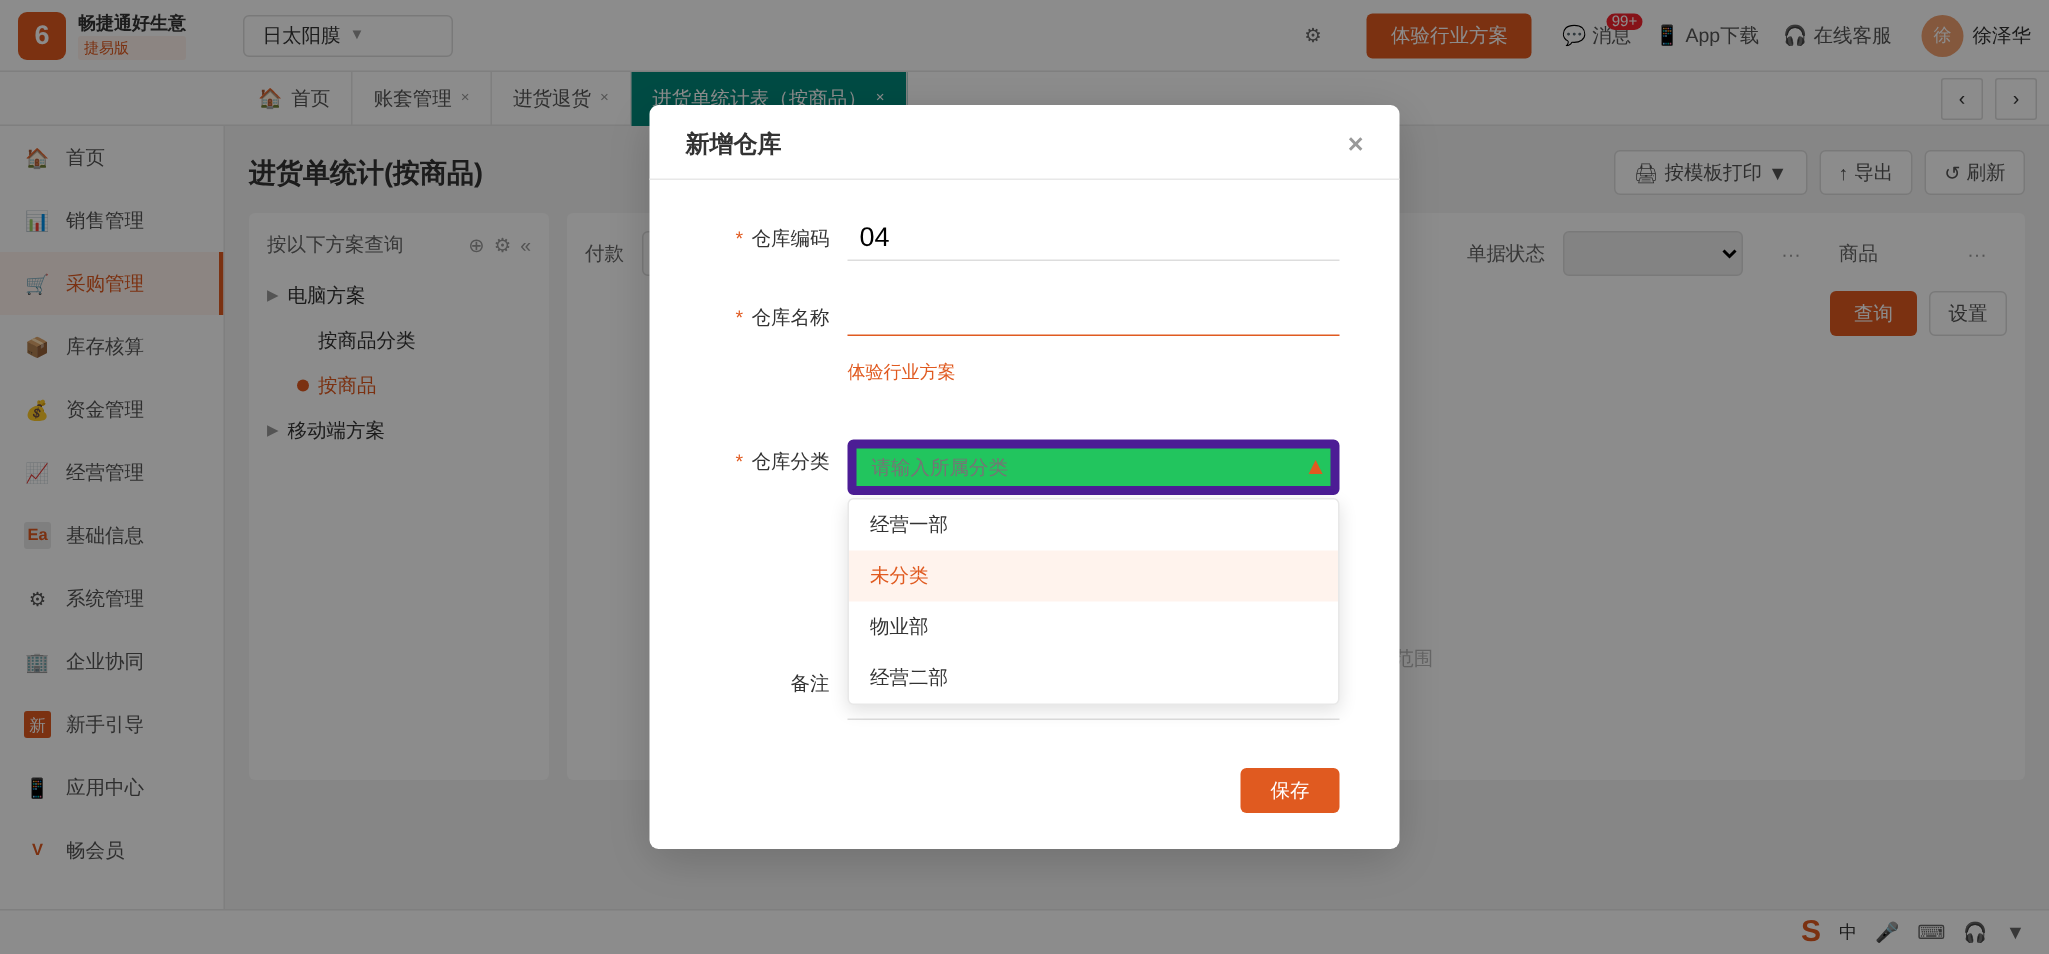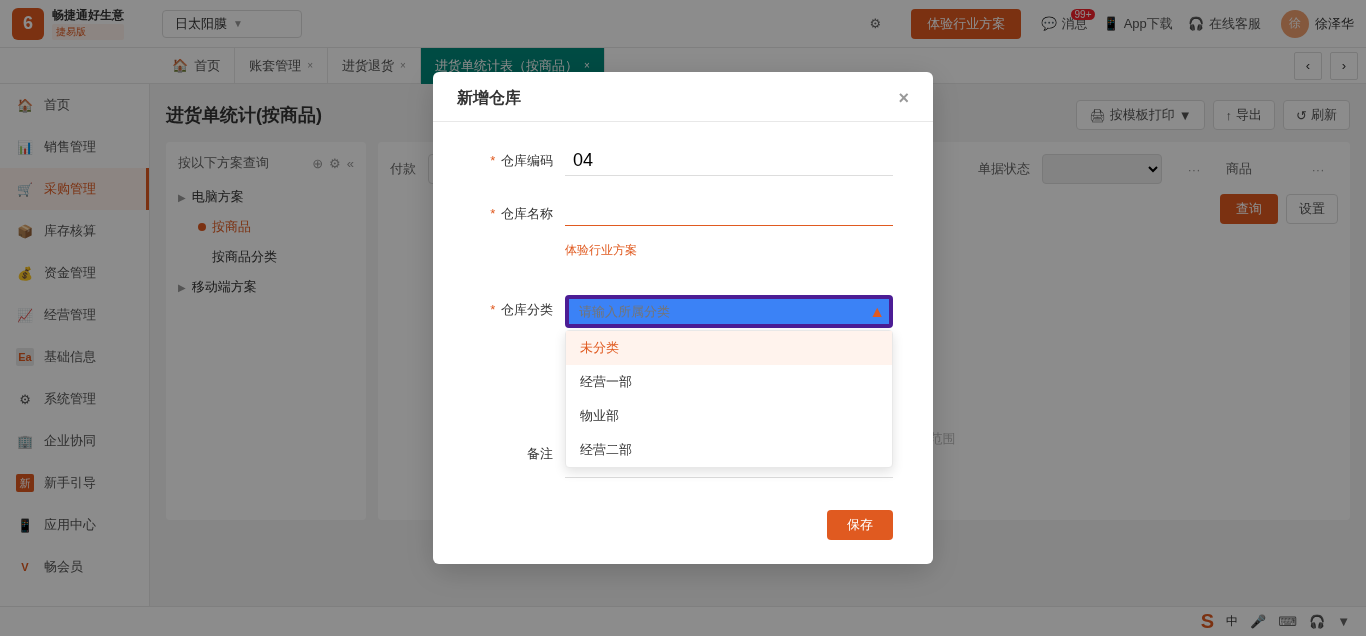--- a/index.html
+++ b/index.html
@@ -193,23 +193,23 @@
     }
     .required-star { color: #e05a20; margin-right: 2px; }
     .form-input {
       flex: 1; border: none; border-bottom: 1px solid #ddd;
       padding: 4px 8px; font-size: 18px; outline: none;
       background: transparent;
     }
     .form-input.error { border-bottom-color: #e05a20; }
     .form-select-wrapper { flex: 1; position: relative; }
     .form-select-input {
-      width: 100%; border: 4px solid #4c1d95; border-radius: 4px;
+      width: 100%; border: 6px solid #4c1d95; border-radius: 4px;
       padding: 5px 32px 5px 10px; font-size: 13px; outline: none;
-      background: #3b82f6; cursor: pointer;
+      background: #22c55e; cursor: pointer;
     }
     .select-arrow {
       position: absolute; right: 8px; top: 50%; transform: translateY(-50%);
       color: #e05a20; cursor: pointer; font-size: 16px;
     }
 
     
     .dropdown-list {
       position: absolute;
       top: calc(100% + 2px);
@@ -407,27 +407,27 @@
               <span class="panel-icon-btn">⊕</span>
               <span class="panel-icon-btn">⚙</span>
               <span class="panel-icon-btn">«</span>
             </div>
           </div>
 
           <div class="tree-item">
             <span class="tree-arrow">▶</span>
             <span>电脑方案</span>
           </div>
+          <div class="tree-item tree-child">
+            <span style="width:8px;height:8px;display:inline-block;"></span>
+            <span>按商品分类</span>
+          </div>
           <div class="tree-item active tree-child">
             <span class="tree-indicator"></span>
             <span>按商品</span>
-          </div>
-          <div class="tree-item tree-child">
-            <span style="width:8px;height:8px;display:inline-block;"></span>
-            <span>按商品分类</span>
           </div>
           <div class="tree-item">
             <span class="tree-arrow">▶</span>
             <span>移动端方案</span>
           </div>
         </div>
 
         <div class="right-area">
           <div class="filter-row">
             <span class="filter-label">付款</span>
@@ -503,22 +503,22 @@
       <div class="form-row" style="margin-bottom:0;">
         <span class="form-label">
           <span class="required-star">*</span>
           <span>仓库分类</span>
         </span>
         <div class="form-select-wrapper">
           <input class="form-select-input" placeholder="请输入所属分类" style="">
           <span class="select-arrow">▲</span>
           
           <div class="dropdown-list">
+            <div class="dropdown-item">经营一部</div>
             <div class="dropdown-item selected">未分类</div>
-            <div class="dropdown-item">经营一部</div>
             <div class="dropdown-item">物业部</div>
             <div class="dropdown-item">经营二部</div>
           </div>
         </div>
       </div>
 
       <div class="form-row" style="margin-top:111px;">
         <span class="form-label">备注</span>
         <textarea class="form-note-input" rows="2" style="border-bottom: 1px solid rgb(221, 221, 221);"></textarea>
       </div>

